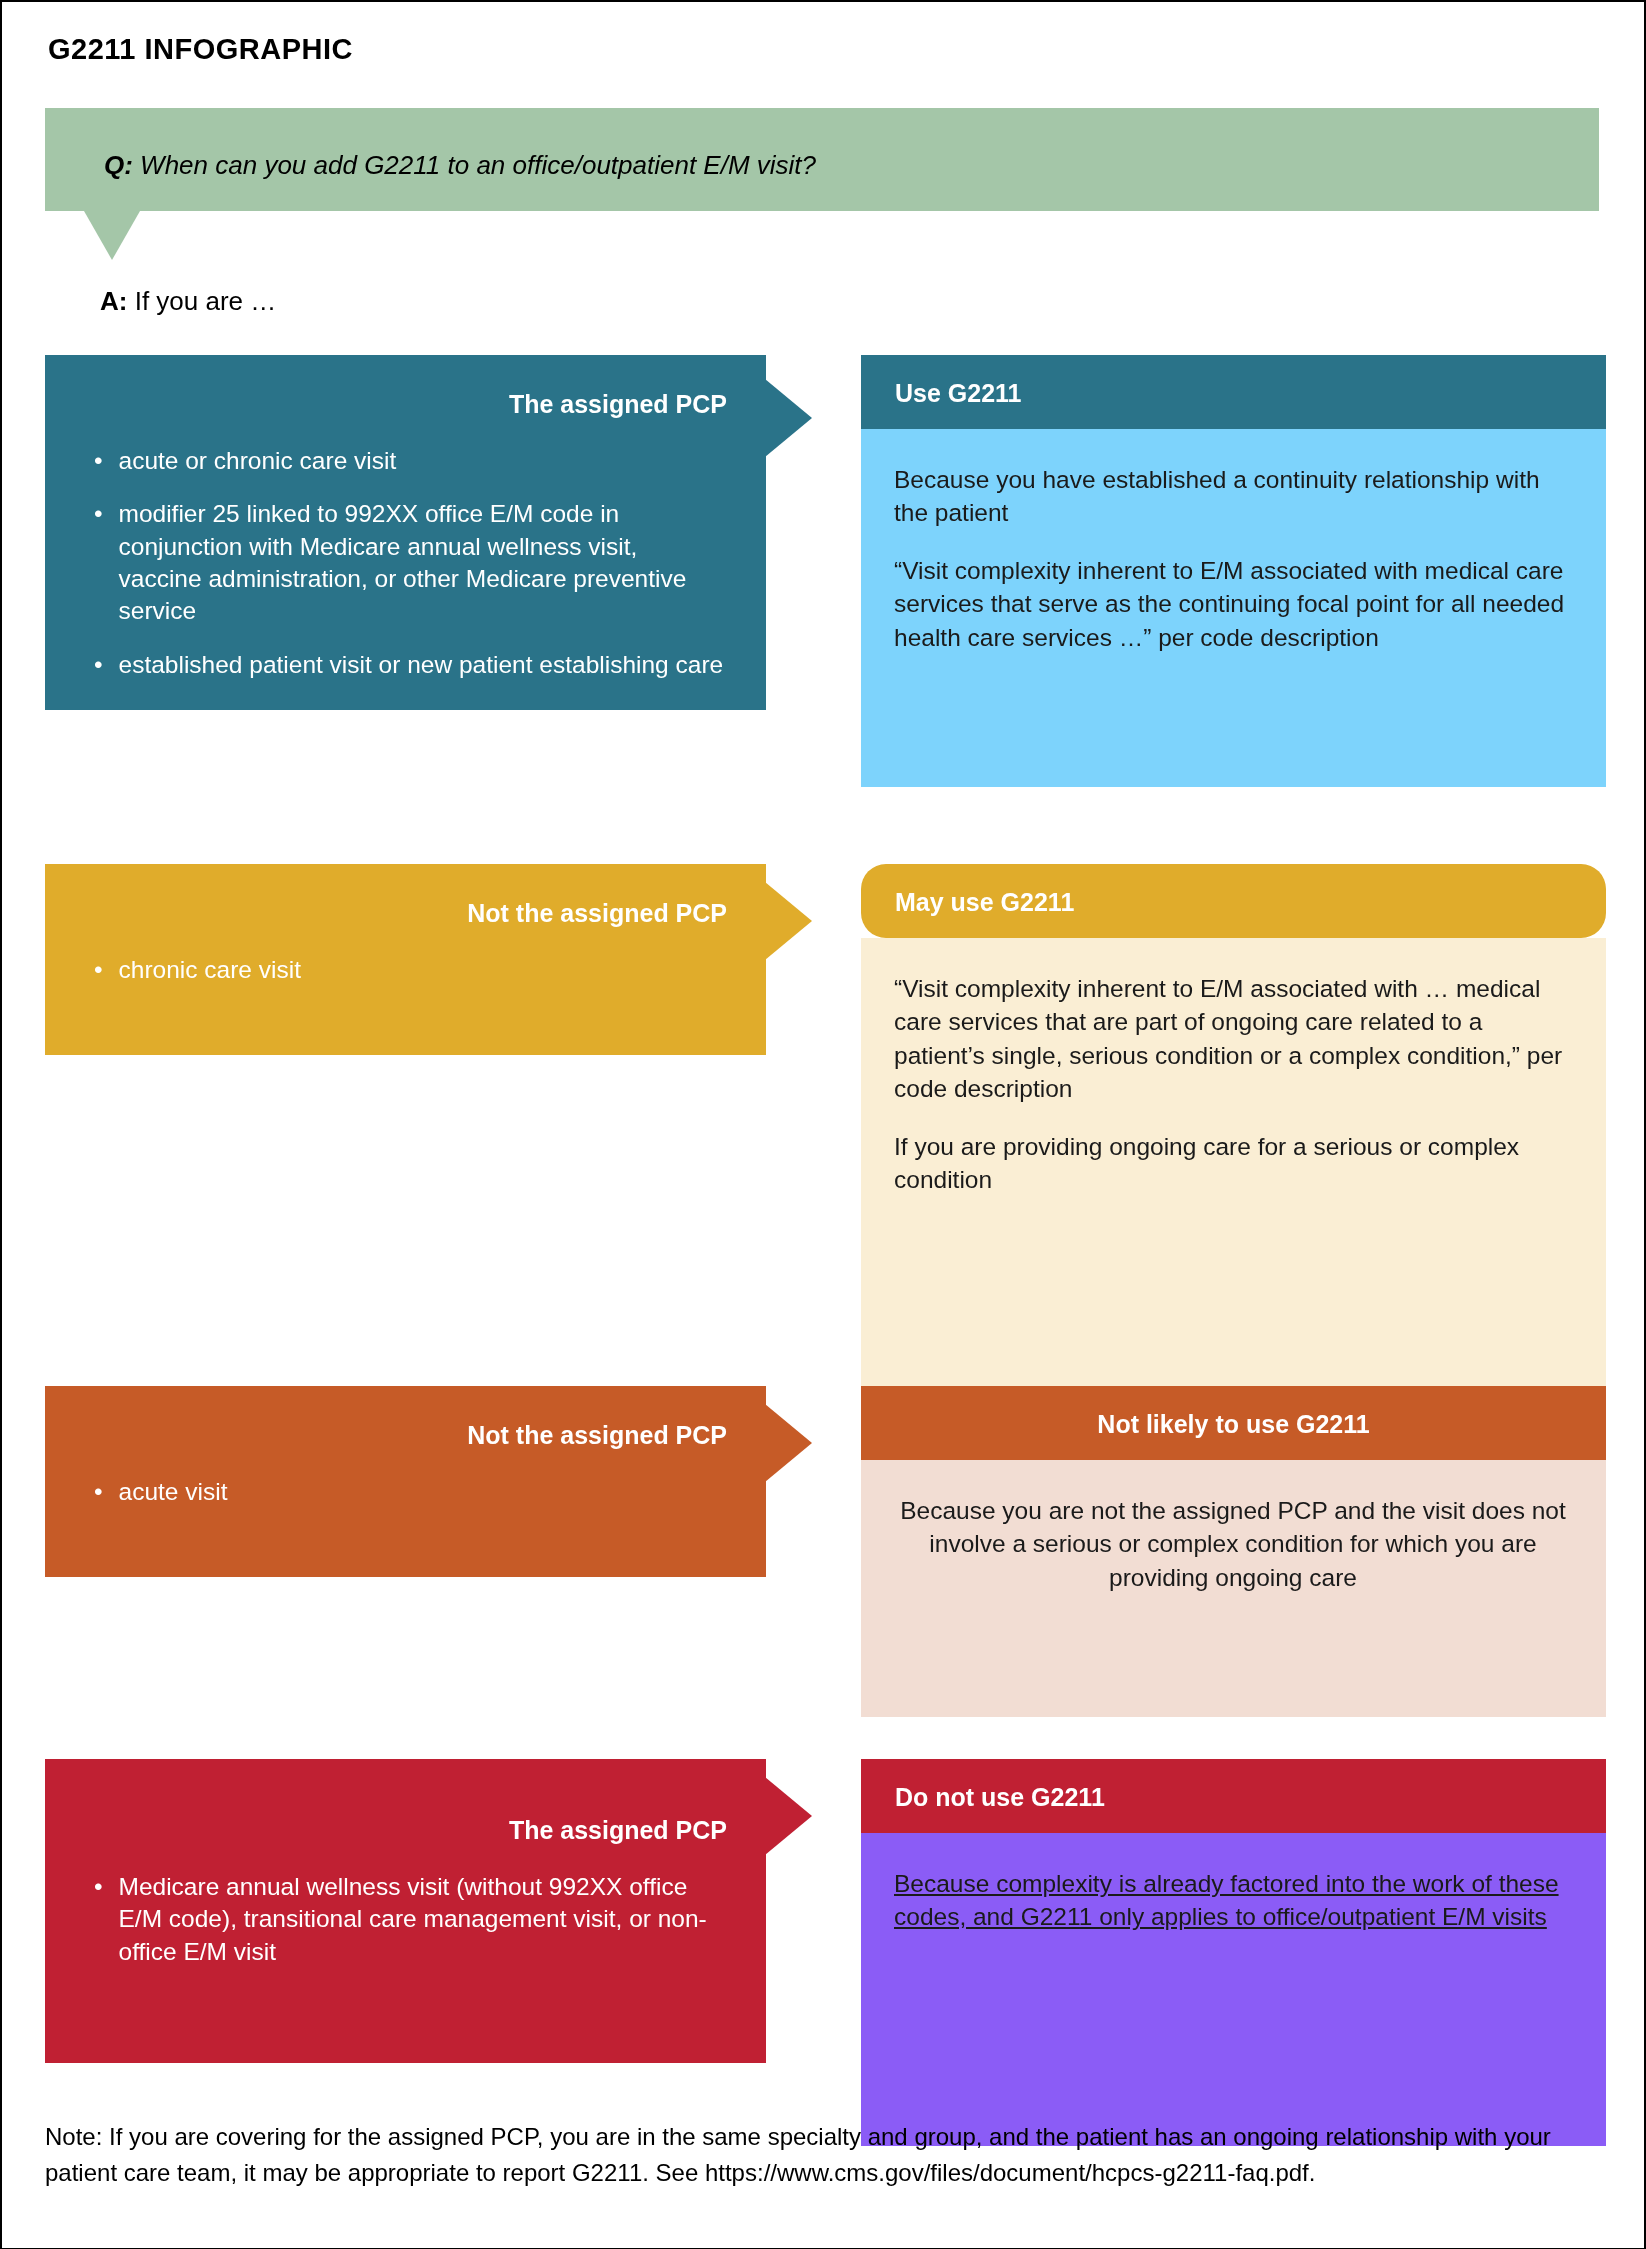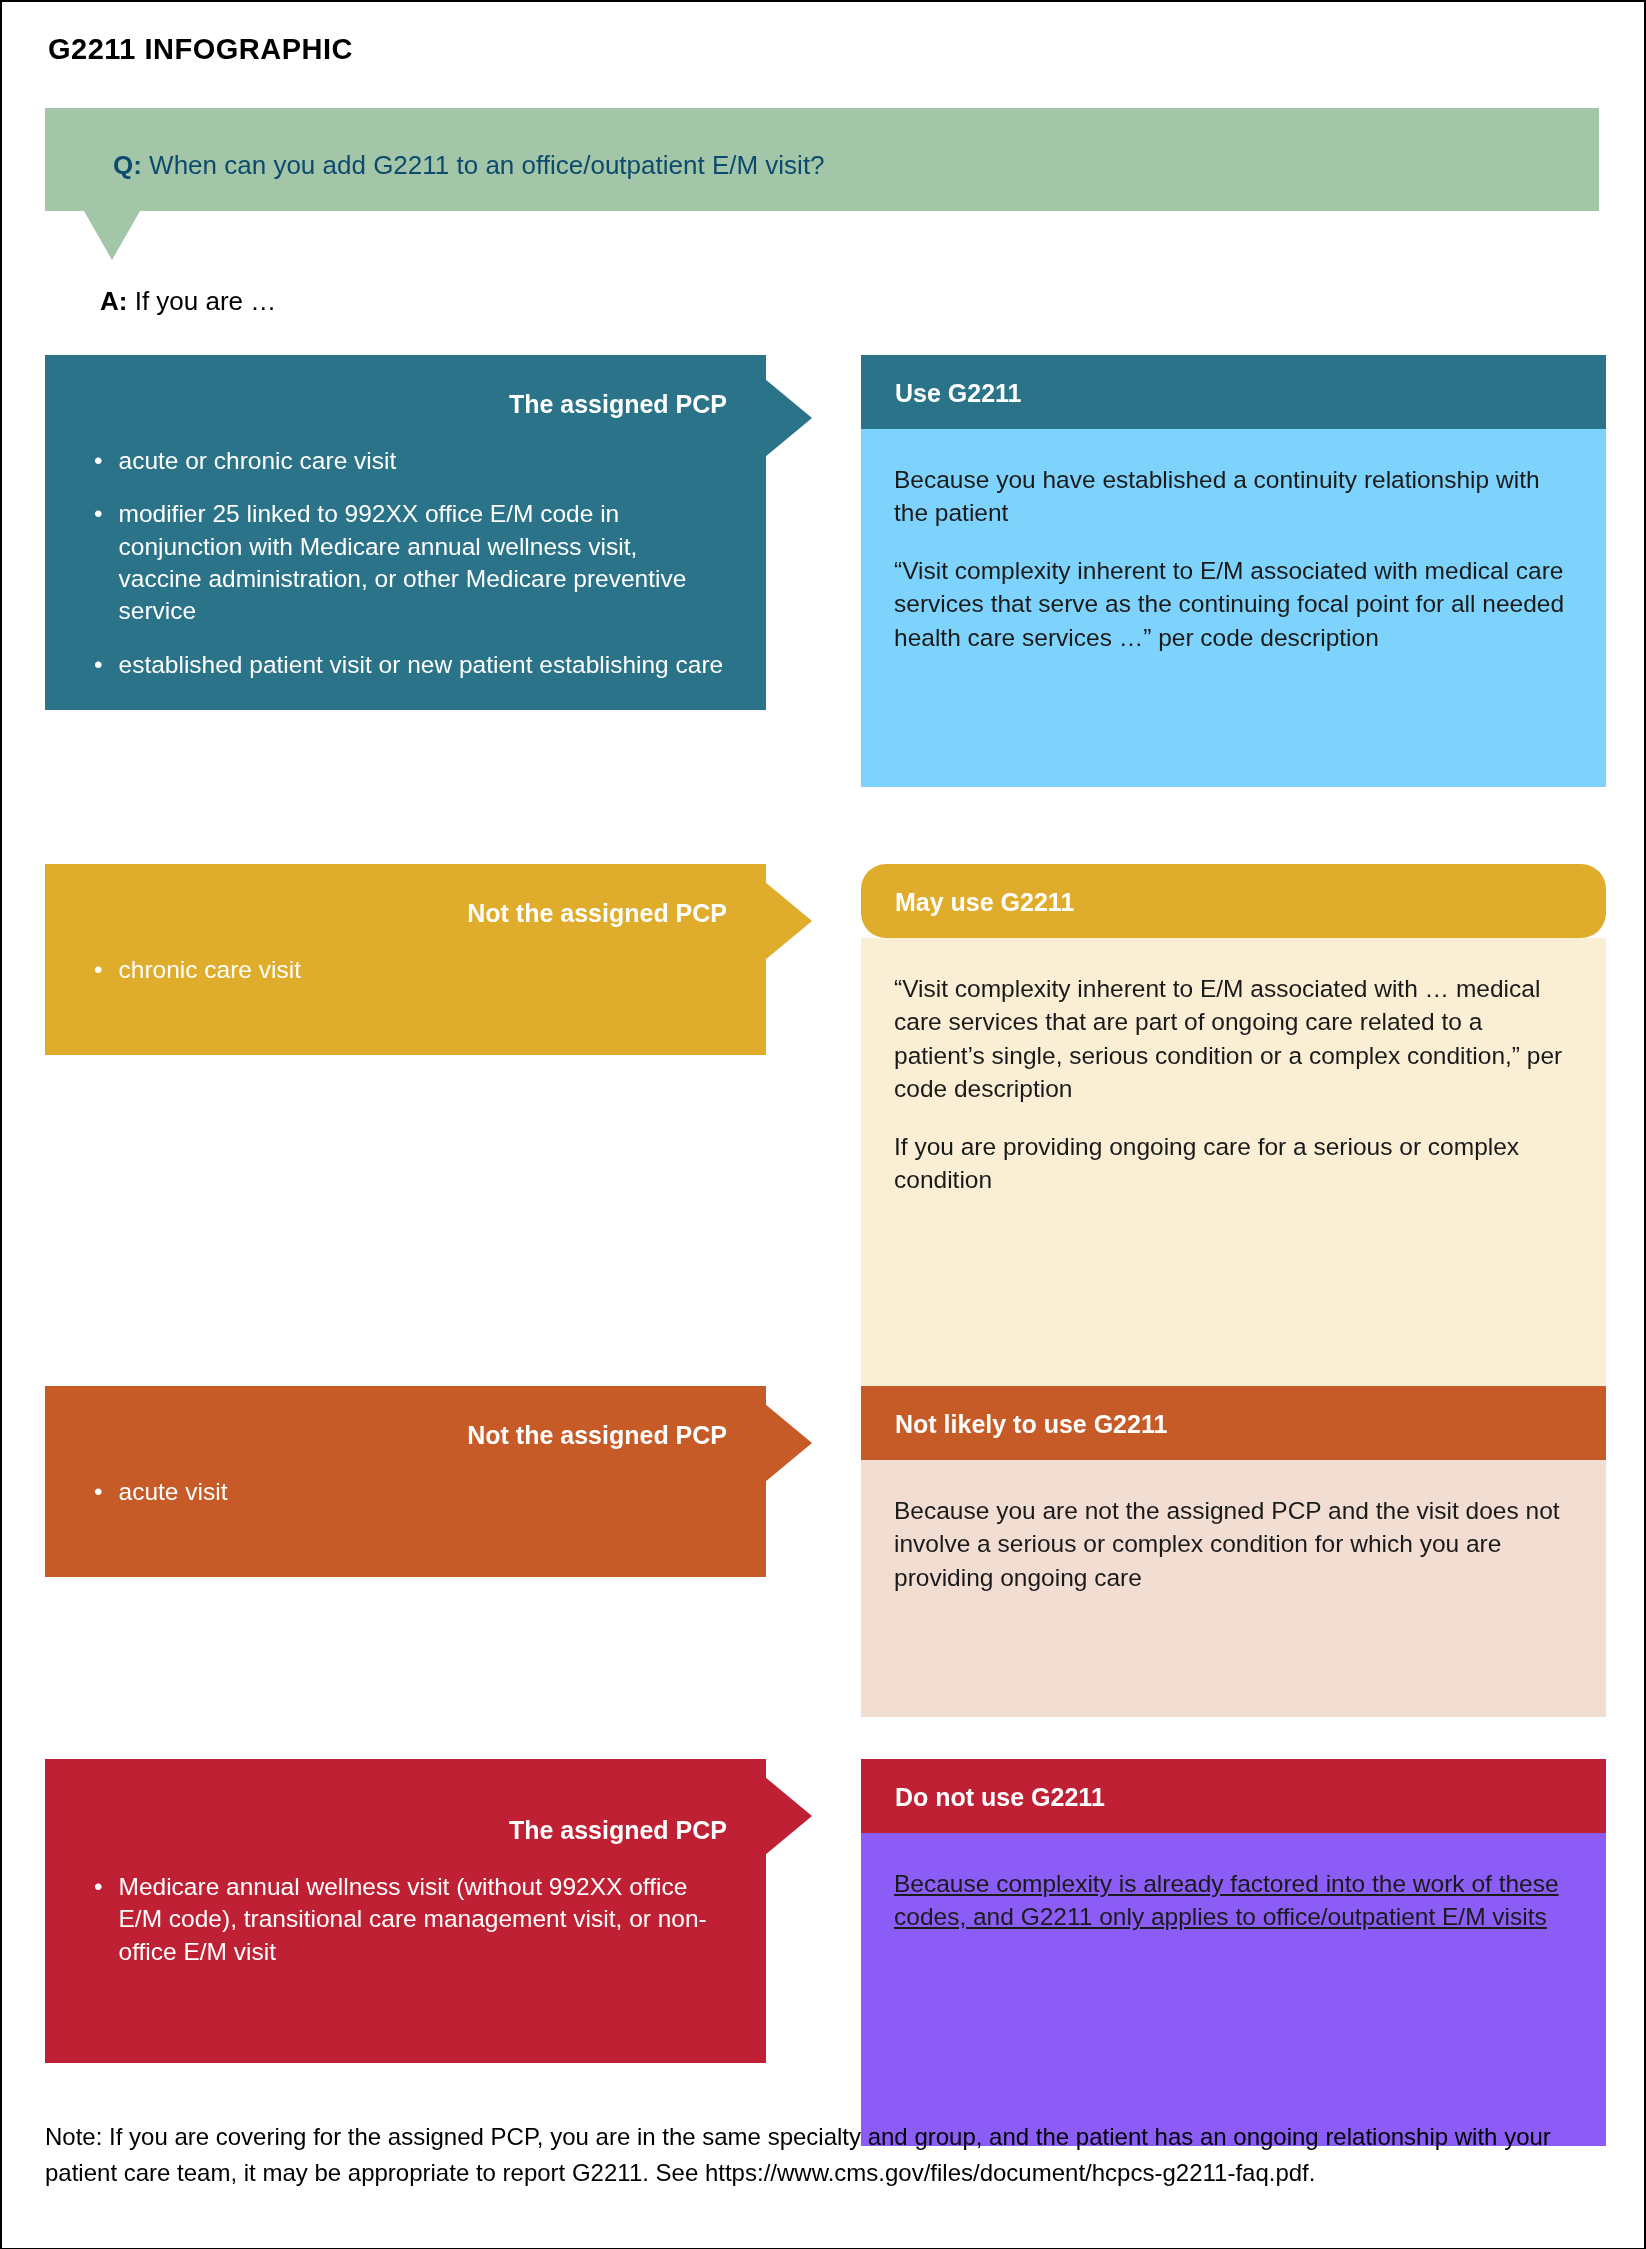--- a/index.html
+++ b/index.html
@@ -35,25 +35,26 @@
   .q-banner {
     position: absolute;
     left: 43px;
     top: 106px;
     width: 1554px;
     height: 103px;
     background: #a4c6a8;
   }
   .q-banner-text {
     position: absolute;
-    left: 68px;
+    left: 59px;
     top: 41px;
     font-size: 26px;
-    color: #0c4a6e;
+    color: #000000;
     line-height: 1.25;
+    font-style: italic;
   }
   .q-banner-text b { font-weight: bold; }
   .q-tail {
     position: absolute;
     left: 82px;
     top: 209px;
     width: 0;
     height: 0;
     border-left: 28px solid transparent;
     border-right: 28px solid transparent;
@@ -214,21 +215,21 @@
     <div class="cond" style="top:1384px; height:191px; background:#c65b27;">
       <div class="cond-inner">
         <div class="cond-title">Not the assigned PCP</div>
         <ul class="cond-list">
           <li>acute visit</li>
         </ul>
       </div>
     </div>
     <div class="cond-arrow" style="top:1402px; color:#c65b27;"></div>
 
-    <div class="result" style="top:1384px;">
+    <div class="result" style="top:1384px;text-align:center;">
       <div class="result-header" style="background:#c65b27;">Not likely to use G2211</div>
       <div class="result-body" style="background:#f2ddd3; height:257px;">
         <p>Because you are not the assigned PCP and the visit does not involve a serious or complex condition for which you are providing ongoing care</p>
       </div>
     </div>
   </div>
 
   <div class="row">
     <div class="cond" style="top:1757px; height:304px; background:#c02033;">
       <div class="cond-inner" style="padding-top:56px;">

